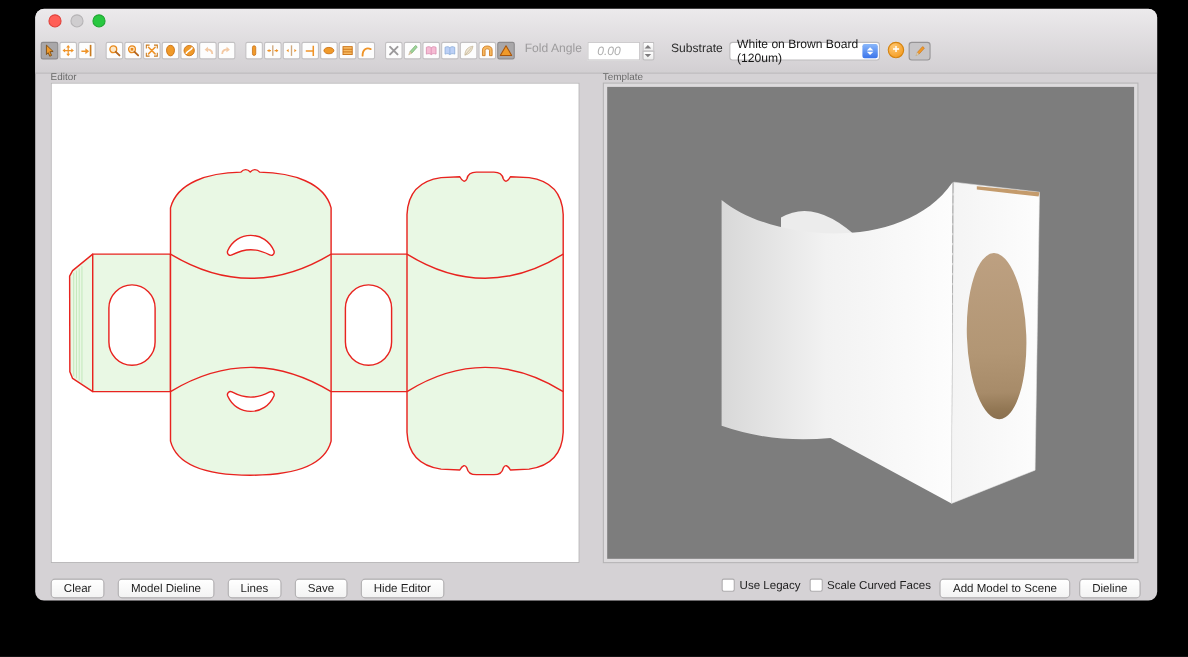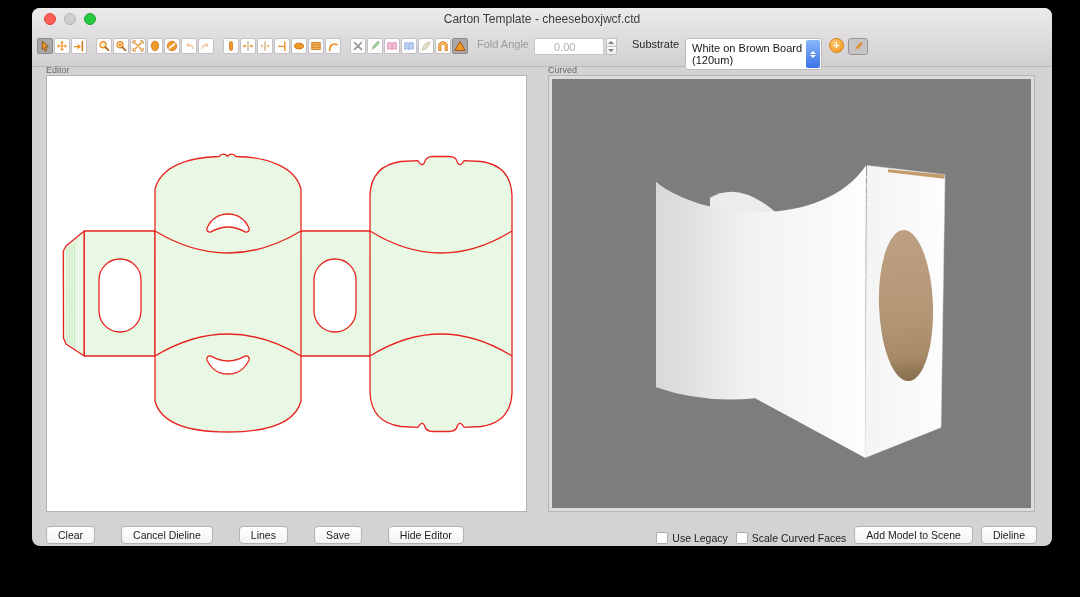--- a/index.html
+++ b/index.html
@@ -16,29 +16,29 @@
   .title{position:absolute;left:0;right:0;top:4px;text-align:center;font-size:12px;color:#3d3d3d;}
   .toolbar{position:absolute;left:5px;right:6px;top:30px;height:21px;display:flex;align-items:flex-start;}
   .tgroup{display:flex;margin-right:8px;}
   .tbtn{width:16px;height:16px;box-sizing:border-box;border:1px solid #c3c1c3;background:#fdfdfd;
     border-radius:2px;margin-right:1px;display:flex;align-items:center;justify-content:center;}
   .tbtn.sel{background:#a9a7a9;border-color:#8d8b8d;}
   .tbtn svg{width:12px;height:12px;display:block;}
   .lbl{font-size:11px;color:#2c2c2c;white-space:nowrap;}
   .lbl.dim{color:#9d9b9d;}
   .field{width:30px;height:15px;background:#fff;border:1px solid #c9c7c9;font-size:11px;color:#aeaeae;
-    display:flex;align-items:center;padding:0 19px;margin-left:5px;}
+    display:flex;align-items:center;padding:0 8px;margin-left:5px;font-style:italic;}
   .stepper{width:11px;height:17px;margin-left:2px;display:flex;flex-direction:column;}
   .step{flex:1;background:linear-gradient(#fff,#ececec);border:1px solid #c0bec0;box-sizing:border-box;
     display:flex;align-items:center;justify-content:center;}
   .step:first-child{border-radius:2px 2px 0 0;border-bottom:none;}
   .step:last-child{border-radius:0 0 2px 2px;}
   .tri-up{width:0;height:0;border-left:3px solid transparent;border-right:3px solid transparent;border-bottom:3px solid #7e7c7e;}
   .tri-dn{width:0;height:0;border-left:3px solid transparent;border-right:3px solid transparent;border-top:3px solid #7e7c7e;}
-  .dropdown{width:137px;height:32px;box-sizing:border-box;background:#fff;border:1px solid #bdbbbd;border-radius:3px;
+  .dropdown{width:137px;height:17px;box-sizing:border-box;background:#fff;border:1px solid #bdbbbd;border-radius:3px;
     margin-left:6px;display:flex;align-items:center;font-size:11px;color:#161616;padding-left:6px;position:relative;}
   .dd-cap{position:absolute;right:1px;top:1px;bottom:1px;width:14px;border-radius:2px;
     background:linear-gradient(#8ab7fa,#3a74ea);display:flex;flex-direction:column;align-items:center;justify-content:center;gap:1px;}
   .dd-cap .tw{width:0;height:0;border-left:3px solid transparent;border-right:3px solid transparent;}
   .dd-cap .up{border-bottom:3px solid #fff;}
   .dd-cap .dn{border-top:3px solid #fff;}
   .plus-btn{width:15px;height:15px;border-radius:50%;margin-left:7px;box-sizing:border-box;
     background:radial-gradient(circle at 35% 28%,#ffc874,#f29310);border:1px solid #d5830f;color:#fff;
     font-size:11px;font-weight:bold;line-height:13px;text-align:center;}
   .edit-btn{width:20px;height:17px;margin-left:4px;background:#c7c5c7;border:1px solid #969496;border-radius:3px;
@@ -48,37 +48,36 @@
     font-size:10.5px;color:#1d1d1d;padding:0 11px;display:flex;align-items:center;white-space:nowrap;}
   .tb-actions{display:flex;gap:7px;}
   .panel-label{position:absolute;font-size:9px;color:#6a6a6a;}
   .editor-panel{position:absolute;left:14px;top:67px;width:481px;height:437px;background:#fff;
     border:1px solid #b5b3b5;box-sizing:border-box;}
   .editor-panel svg{display:block;width:100%;height:100%;}
   .preview-panel{position:absolute;left:516px;top:67px;width:487px;height:437px;background:#dddbdd;
     border:1px solid #b5b3b5;box-sizing:border-box;padding:3px;}
   .preview-inner{width:100%;height:100%;background:#7d7d7d;}
   .preview-inner svg{display:block;width:100%;height:100%;}
-  .footer-left{position:absolute;left:14px;top:518px;display:flex;gap:26px;}
-  .footer-right{position:absolute;right:15px;top:518px;display:flex;gap:8px;align-items:flex-end;padding-left:11px;}
+  .footer-left{position:absolute;left:14px;top:518px;display:flex;gap:12px;}
+  .footer-right{position:absolute;right:15px;top:518px;display:flex;gap:8px;align-items:flex-start;padding-left:11px;}
   .cb{display:flex;align-items:center;gap:4px;}
   .cb-box{width:12px;height:12px;background:#fff;border:1px solid #aeacae;border-radius:2px;box-sizing:border-box;}
   .cb-label{font-size:10.5px;color:#1d1d1d;white-space:nowrap;}
 </style>
 </head>
 <body>
 
 <div class="window">
 
   <div class="header">
     <div class="titlebar">
       <span class="tl close"></span>
       <span class="tl min"></span>
       <span class="tl zoom"></span>
-      <div class="title">Carton Template - cheeseboxjwcf.ctd</div>
     </div>
 
     <div class="toolbar">
       <div id="tb-groups" style="display:flex">
           <div class="tgroup">
             <div class="tbtn sel">
               <svg viewBox="0 0 12 12">
                 <path d="M3.2 1 L9.3 6.8 L6.4 7 L7.9 10.4 L6.2 11.1 L4.8 7.9 L3.2 9.6 Z" fill="#f09a2a" stroke="#7a4a10" stroke-width="0.8" stroke-linejoin="round"></path>
               </svg>
             </div>
@@ -253,21 +252,21 @@
             <path d="M4.9 8 L6 11 L7.1 8 Z" fill="#e9d7b6" stroke="#b9a27a" stroke-width="0.4"></path>
           </g>
         </svg>
       </div>
 
       <div class="spacer"></div>
     </div>
   </div>
 
   <div class="panel-label" style="left:14px;top:57px">Editor</div>
-  <div class="panel-label" style="left:516px;top:57px">Curved</div>
+  <div class="panel-label" style="left:516px;top:57px">Template</div>
 
   <div class="editor-panel">
     <svg viewBox="0 0 479 435" preserveAspectRatio="none">
       <g fill="#e9f8e4" stroke="#e8231f" stroke-width="1.3" stroke-linejoin="round">
 
         <path d="M37.3 155 L19 170 L16.3 175 L16.5 262 L19 268 L37.3 280 Z"></path>
 
         <rect x="37.3" y="155" width="70.7" height="125"></rect>
 
         <path d="M254 155 H323 V280 H254 Z" stroke="none"></path>
@@ -328,21 +327,21 @@
 
         <ellipse cx="354" cy="225" rx="27" ry="75" fill="url(#tanGrad)" transform="rotate(-2 354 225)"></ellipse>
 
         <path d="M314.5 96 L311.5 372" stroke="#ffffff" stroke-width="1" stroke-dasharray="2 7" opacity="0.55" fill="none"></path>
       </svg>
     </div>
   </div>
 
   <div class="footer-left">
     <div class="push-btn">Clear</div>
-    <div class="push-btn">Cancel Dieline</div>
+    <div class="push-btn">Model Dieline</div>
     <div class="push-btn">Lines</div>
     <div class="push-btn">Save</div>
     <div class="push-btn">Hide Editor</div>
   </div>
 
   <div class="footer-right">
     <div class="cb">
       <span class="cb-box"></span>
       <span class="cb-label">Use Legacy</span>
     </div>

